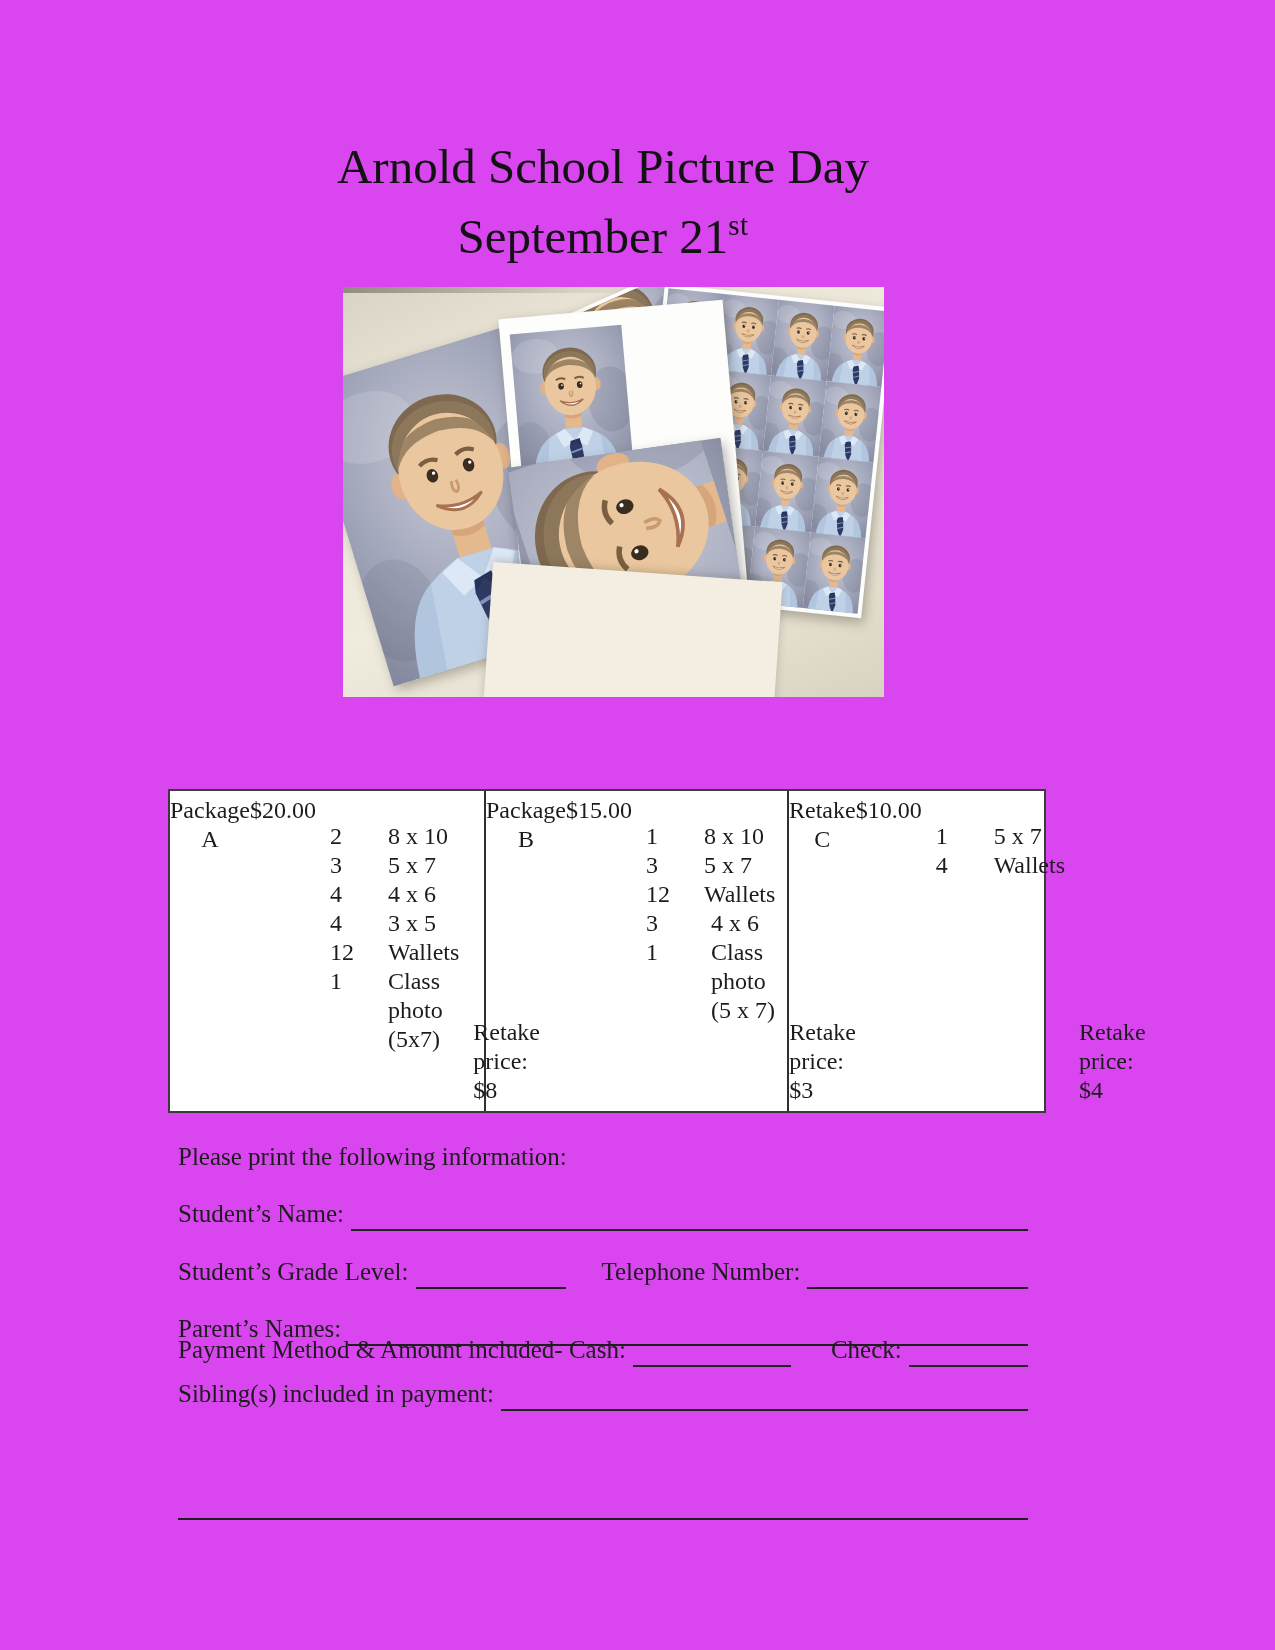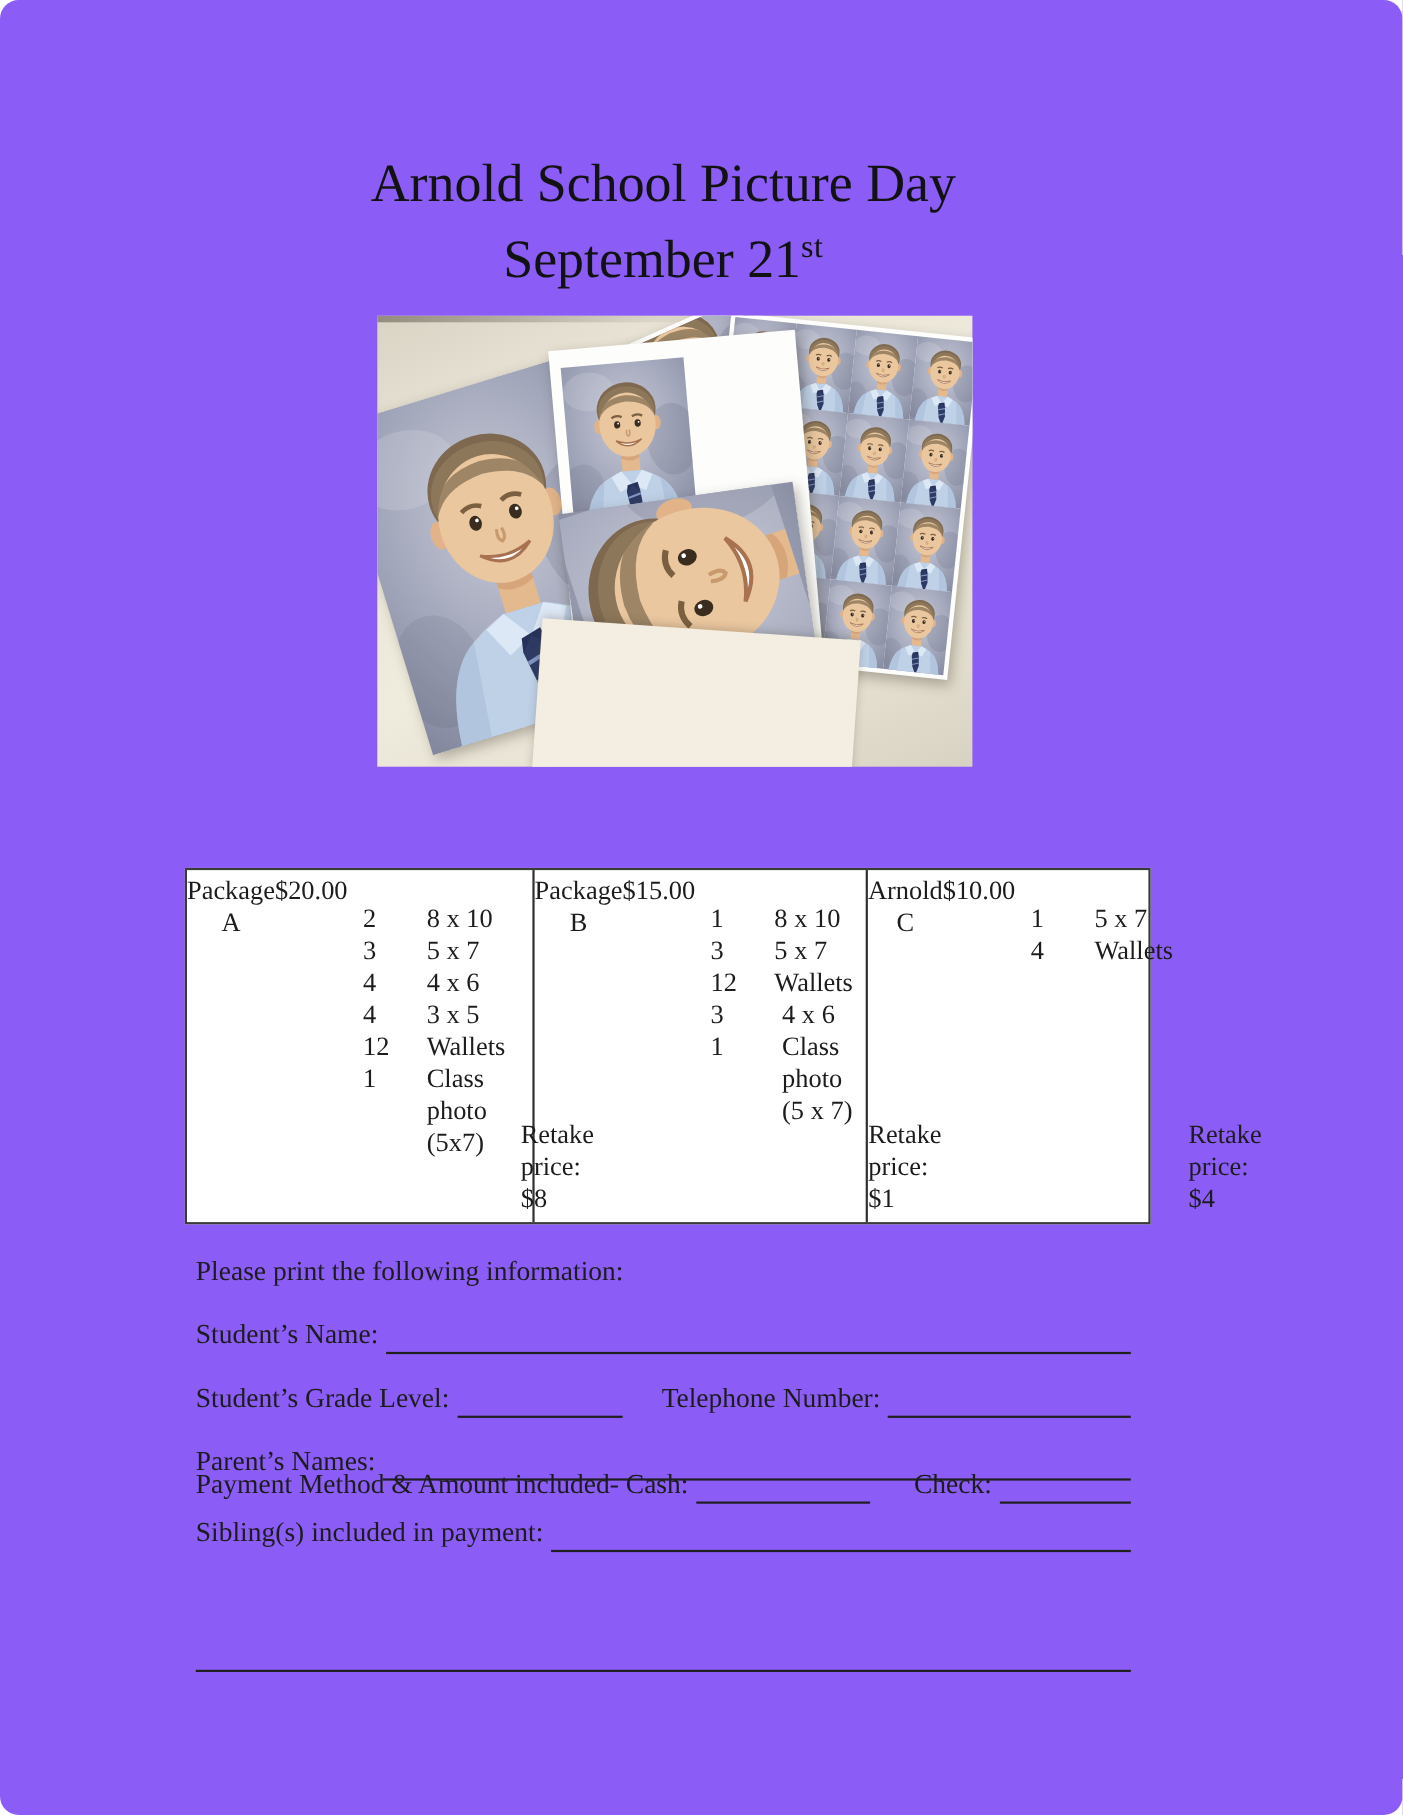--- a/index.html
+++ b/index.html
@@ -1,17 +1,17 @@
 <!DOCTYPE html>
 <html><head>
 <meta charset="utf-8">
 <style>
   html,body{margin:0;padding:0;background:#ffffff;}
   body{width:1275px;height:1650px;position:relative;font-family:"Liberation Serif", serif;color:#1c1c1c;}
-  .page{position:absolute;inset:0;background:#8b5cf6;overflow:hidden;border-radius:17px;}
+  .page{position:absolute;inset:0;background:#d946ef;overflow:hidden;}
 
   
   .title-block{position:absolute;left:178px;width:850px;top:138px;text-align:center;line-height:58px;font-size:49px;color:#121212;}
   .title-line2 sup{font-size:29px;vertical-align:18px;letter-spacing:.5px;}
 
   
   .photo-wrap{position:absolute;left:343px;top:287px;width:541px;height:410px;overflow:hidden;
     background:linear-gradient(155deg,#d9d3c4 0%,#eae5d7 22%,#efebdd 55%,#e3ddcd 85%,#d8d2c2 100%);}
   .photo-wrap::before{content:"";position:absolute;left:0;top:0;width:60%;height:6px;
     background:linear-gradient(90deg,rgba(90,82,70,.55),rgba(90,82,70,.12) 70%,transparent);}
@@ -245,25 +245,25 @@
           </div>
         <div class="item-row">
             <span class="item-qty">3</span>
             <span class="item-desc indent">4 x 6</span>
           </div>
         <div class="item-row">
             <span class="item-qty">1</span>
             <span class="item-desc indent">Class photo (5 x 7)</span>
           </div>
       </div>
-      <div class="pkg-retake">Retake price: $1</div>
+      <div class="pkg-retake">Retake price: $3</div>
     </div>
 
     <div class="pkg-cell">
-      <div class="pkg-name">Arnold C</div>
+      <div class="pkg-name">Retake C</div>
       <div class="pkg-price">$10.00</div>
       <div class="pkg-items">
         <div class="item-row">
             <span class="item-qty">1</span>
             <span class="item-desc">5 x 7</span>
           </div>
         <div class="item-row">
             <span class="item-qty">4</span>
             <span class="item-desc">Wallets</span>
           </div>

